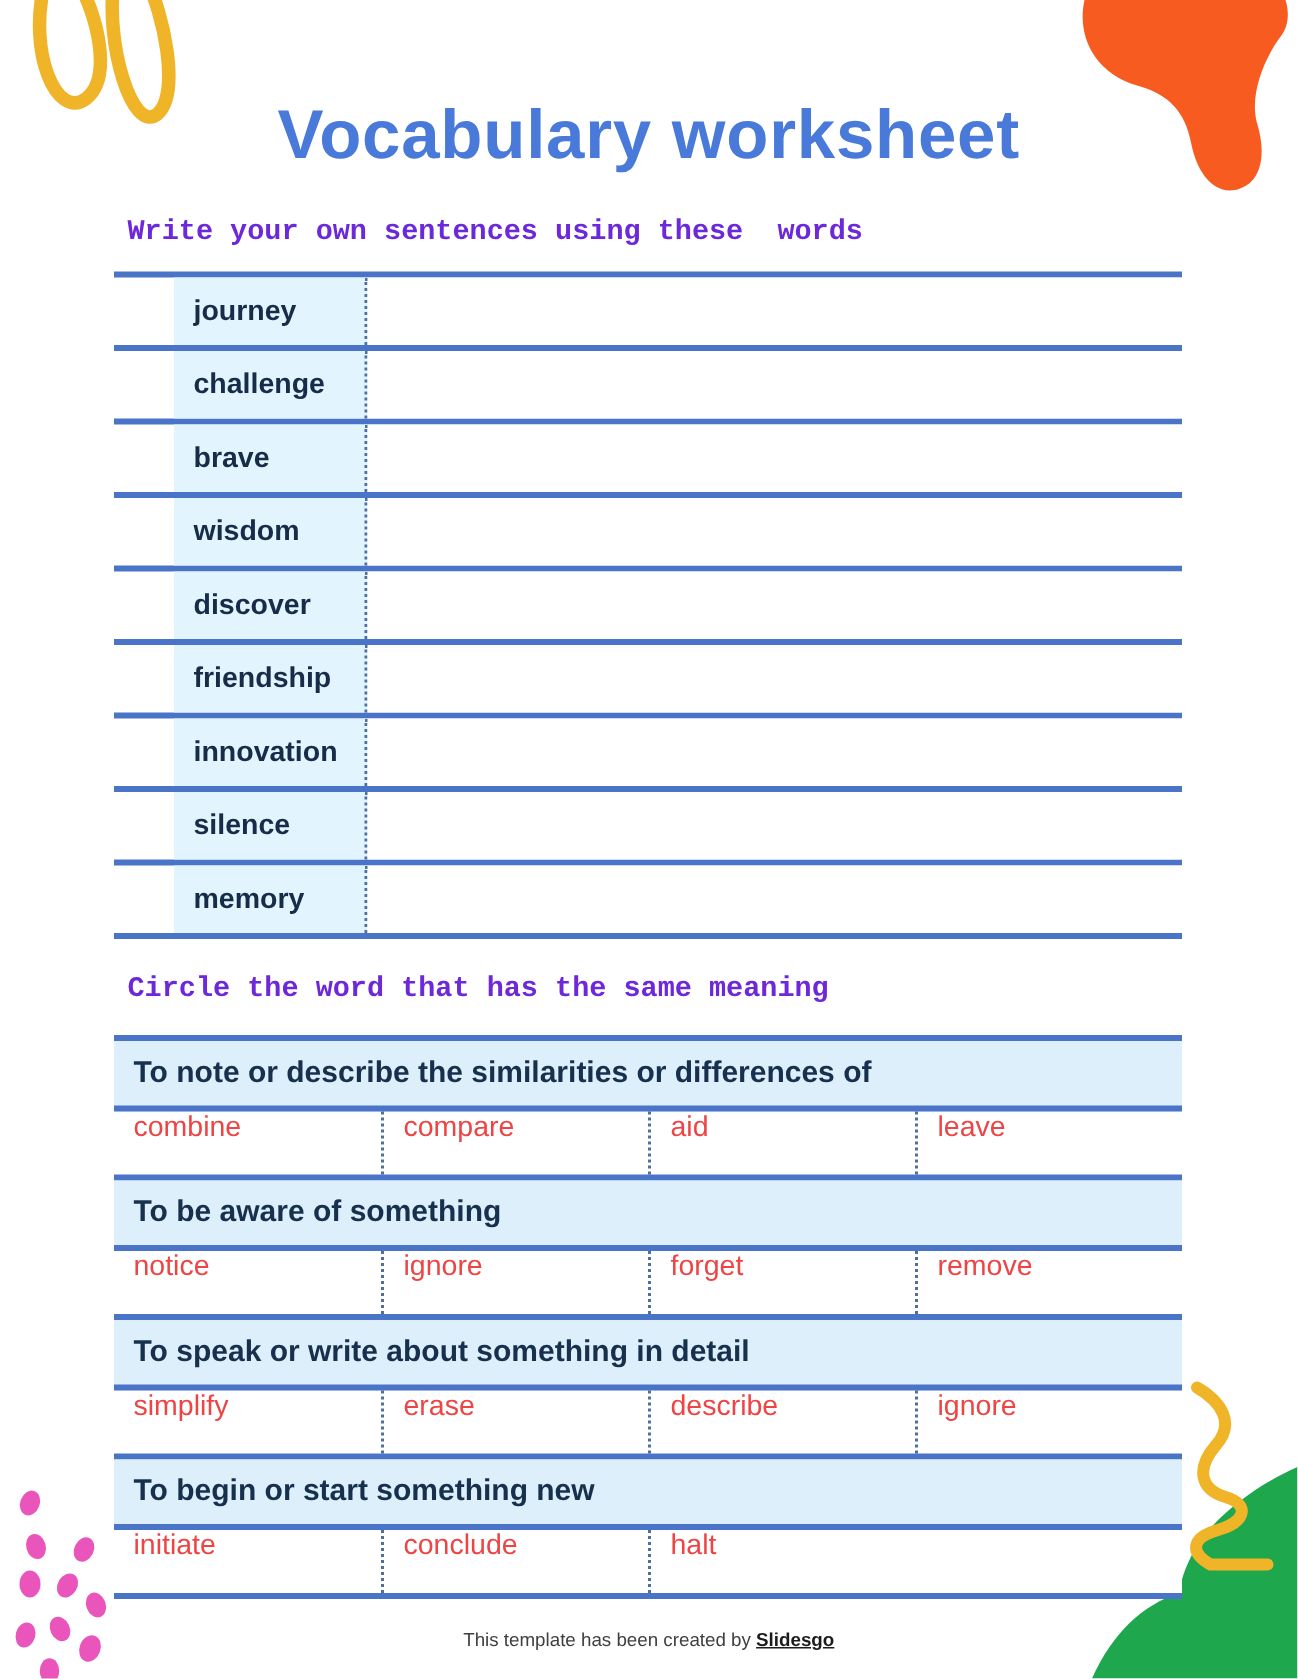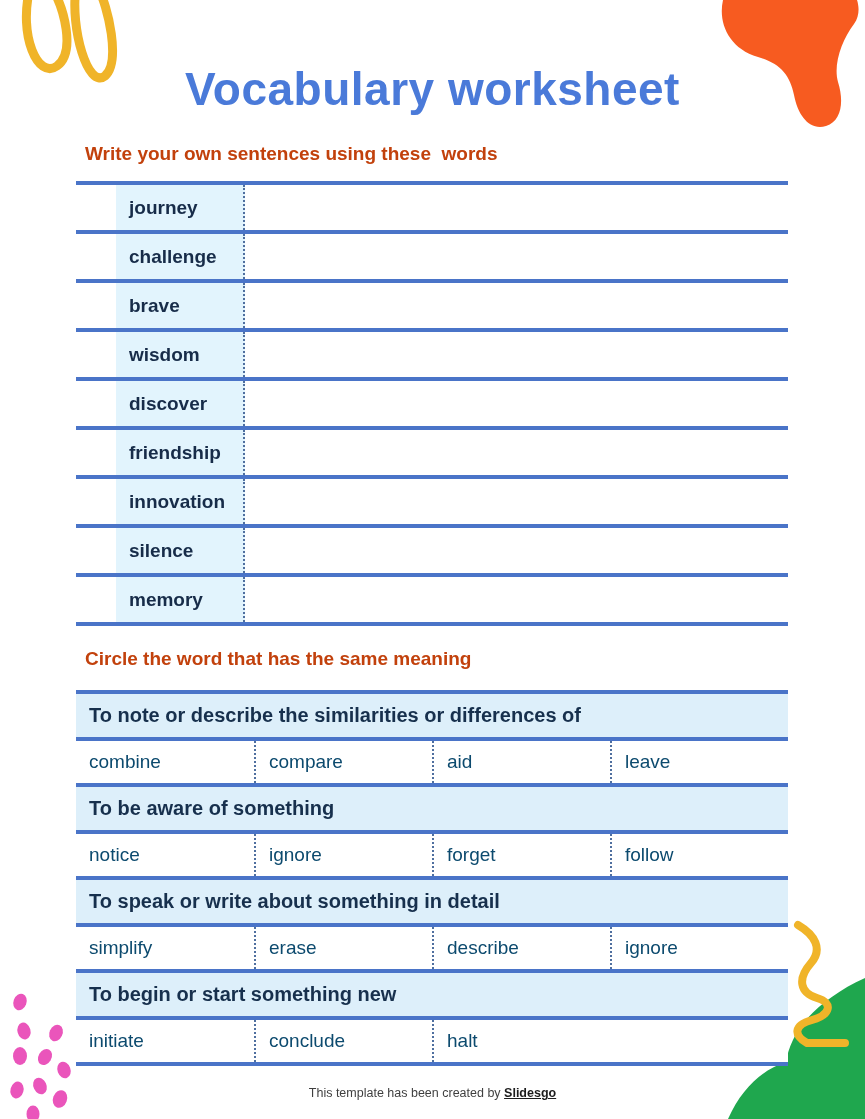--- a/index.html
+++ b/index.html
@@ -20,23 +20,24 @@
   .page-title {
     position:absolute; left:0; top:66px; width:100%;
     text-align:center;
     font-size:46px; line-height:1.0; font-weight:bold;
     color:#4a7ad9; letter-spacing:0.5px;
     z-index:1;
   }
 
   .section-heading {
     position:absolute; left:85px;
-    font-size:19px; font-weight:bold; color:#c2410c;
+    font-size:19px; font-weight:bold; color:#6d28d9;
     white-space:pre-wrap;
     z-index:1;
+    font-family:Liberation Mono, monospace;
   }
   #s1-heading { top:143px; }
   #s2-heading { top:648px; }
 
   
   .word-table {
     position:absolute; left:76px; top:181px; width:712px;
     background:#ffffff;
     border-bottom:4px solid #4a74c8;
     z-index:1;
@@ -73,23 +74,23 @@
     border-bottom:4px solid #4a74c8;
     white-space:pre-wrap;
   }
   .options-row {
     height:42px;
     display:flex; align-items:stretch;
     border-bottom:4px solid #4a74c8;
   }
   .option-cell {
     width:25%; box-sizing:border-box;
-    display:flex; align-items:center;
+    display:flex; 
     padding-left:13px;
-    font-size:19px; color:#0c4a6e;
+    font-size:19px; color:#ef4444;
   }
   .option-cell + .option-cell { border-left:2px dotted #4f6f9f; }
 
   
   .footer {
     position:absolute; left:0; top:1086px; width:100%;
     text-align:center;
     font-size:12.5px; color:#3f3f3f;
     z-index:1;
   }
@@ -208,21 +209,21 @@
         <div class="option-cell">
           <span>notice</span>
         </div>
         <div class="option-cell">
           <span>ignore</span>
         </div>
         <div class="option-cell">
           <span>forget</span>
         </div>
         <div class="option-cell">
-          <span>follow</span>
+          <span>remove</span>
         </div>
       </div>
   </div>
 
   <div>
     <div class="question-row">To speak or write about something in detail</div>
     <div class="options-row">
         <div class="option-cell">
           <span>simplify</span>
         </div>

